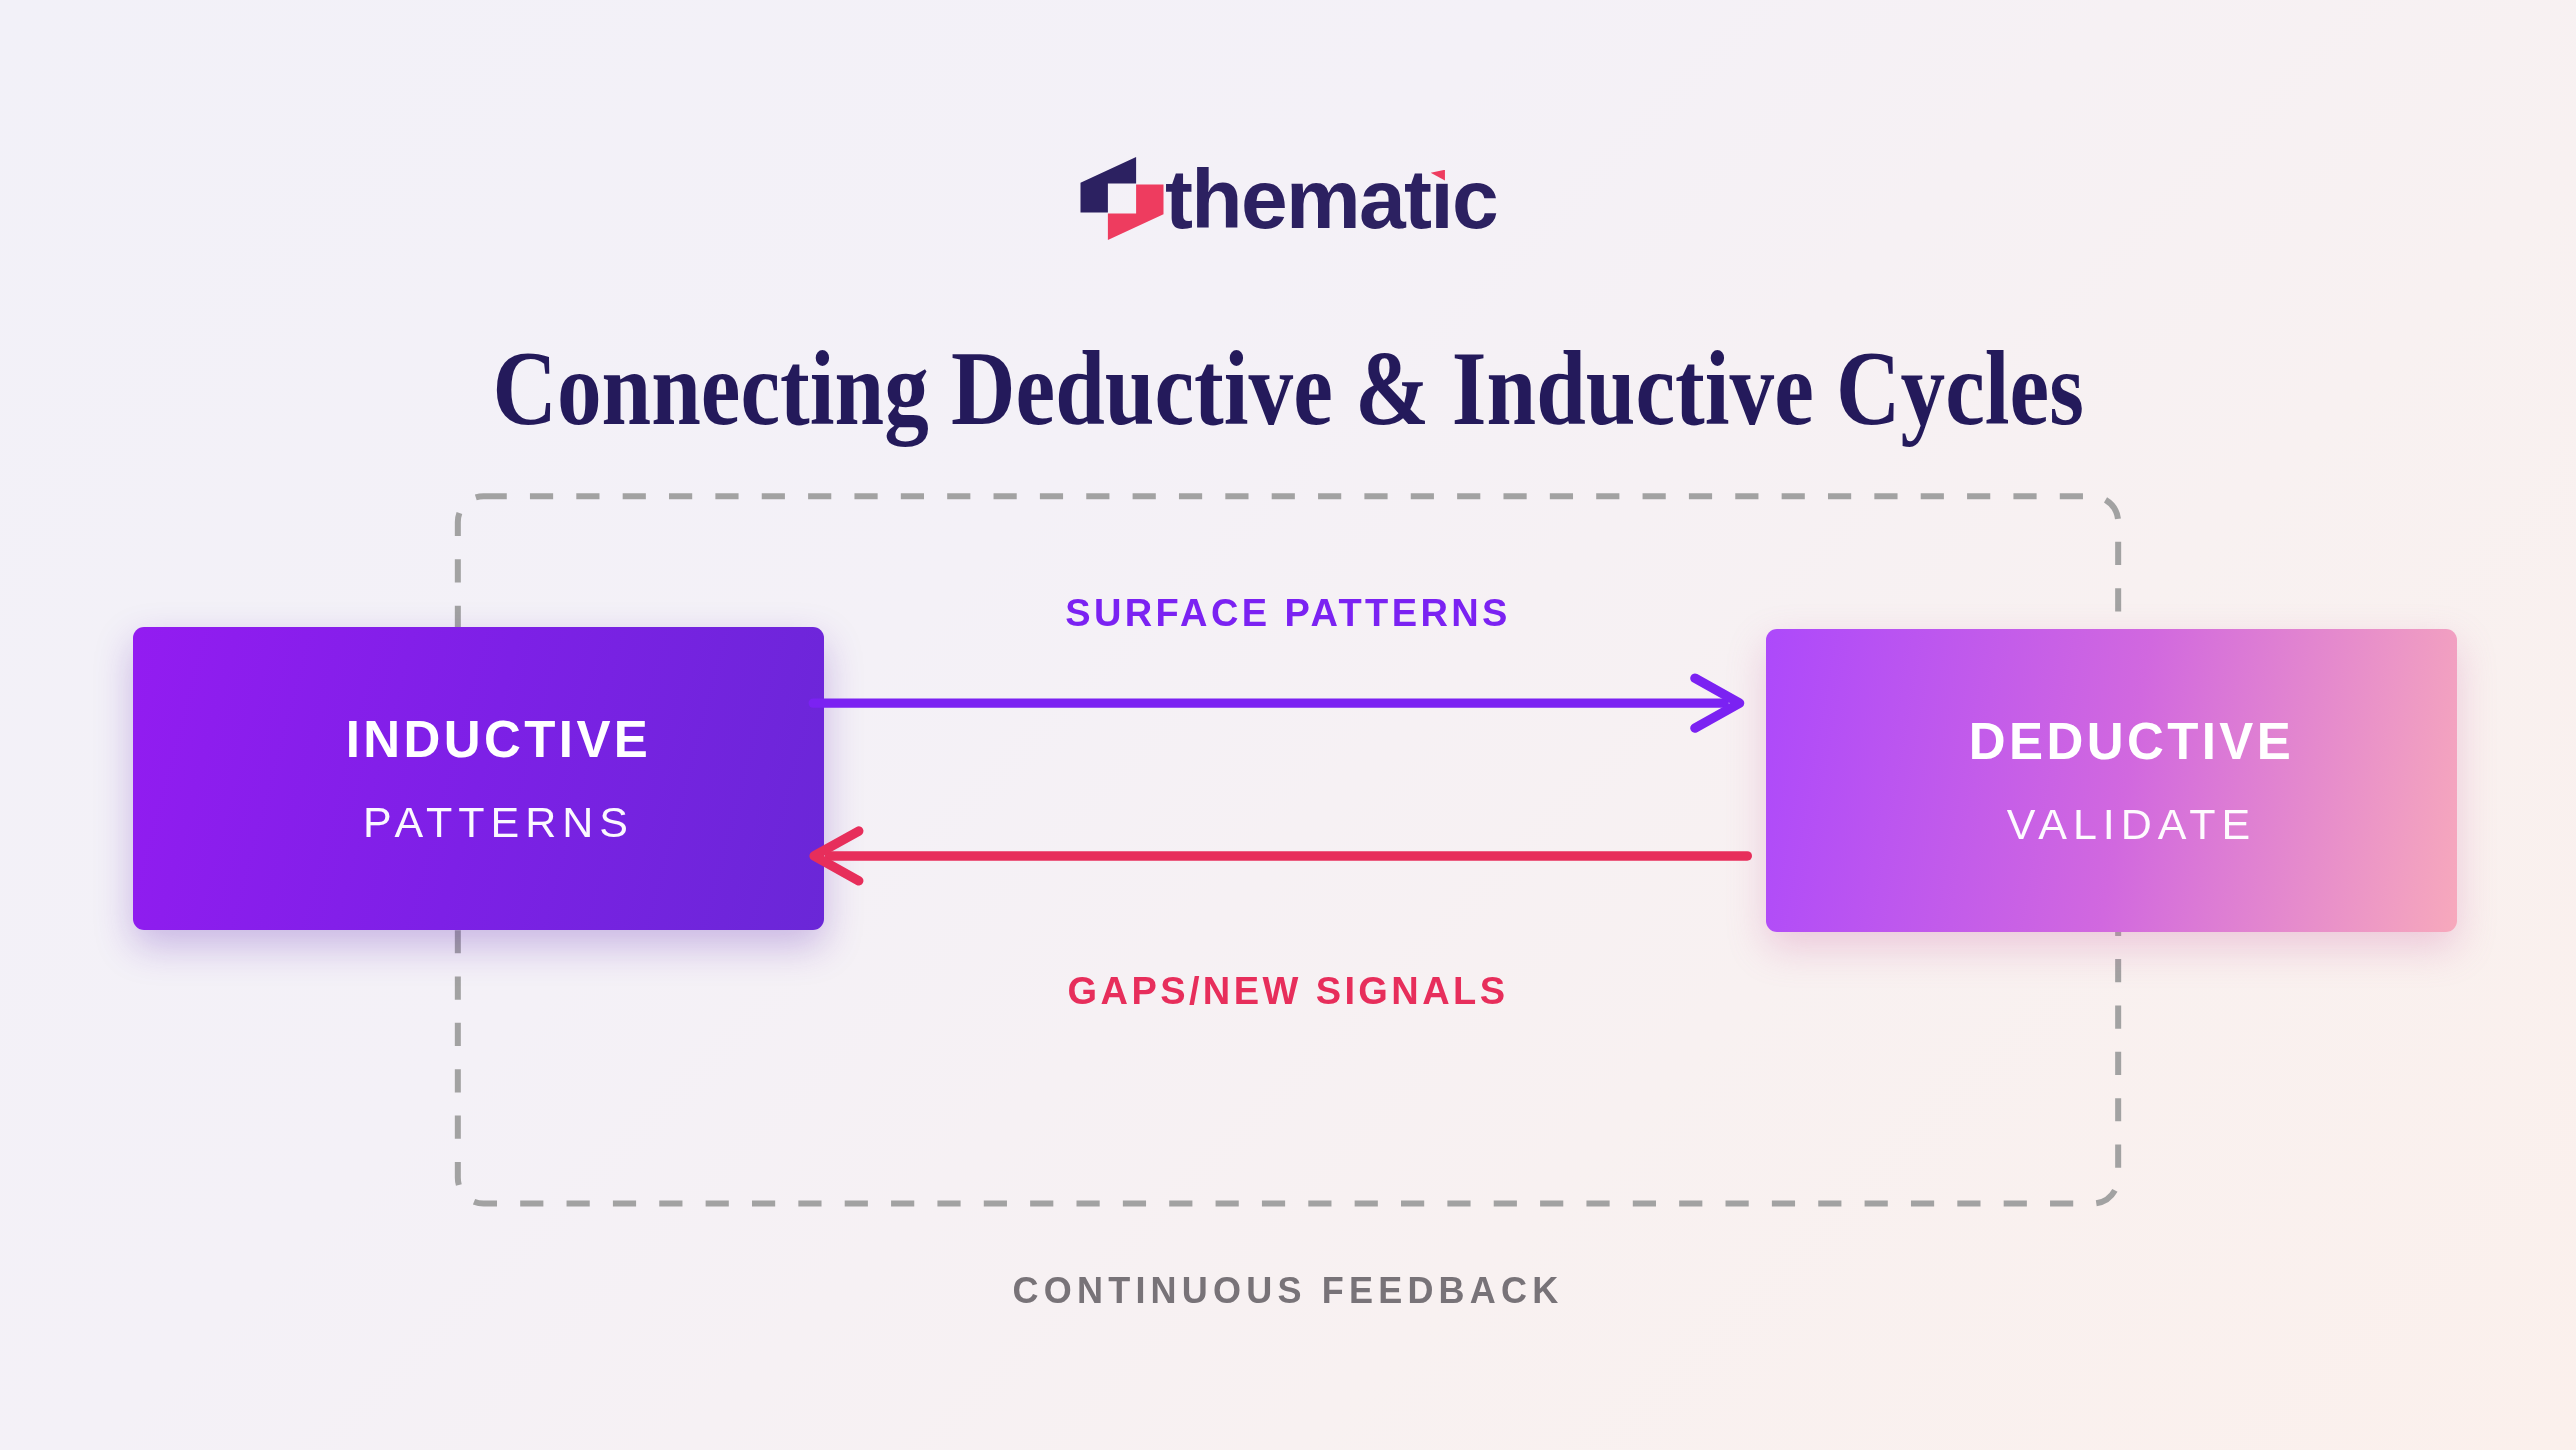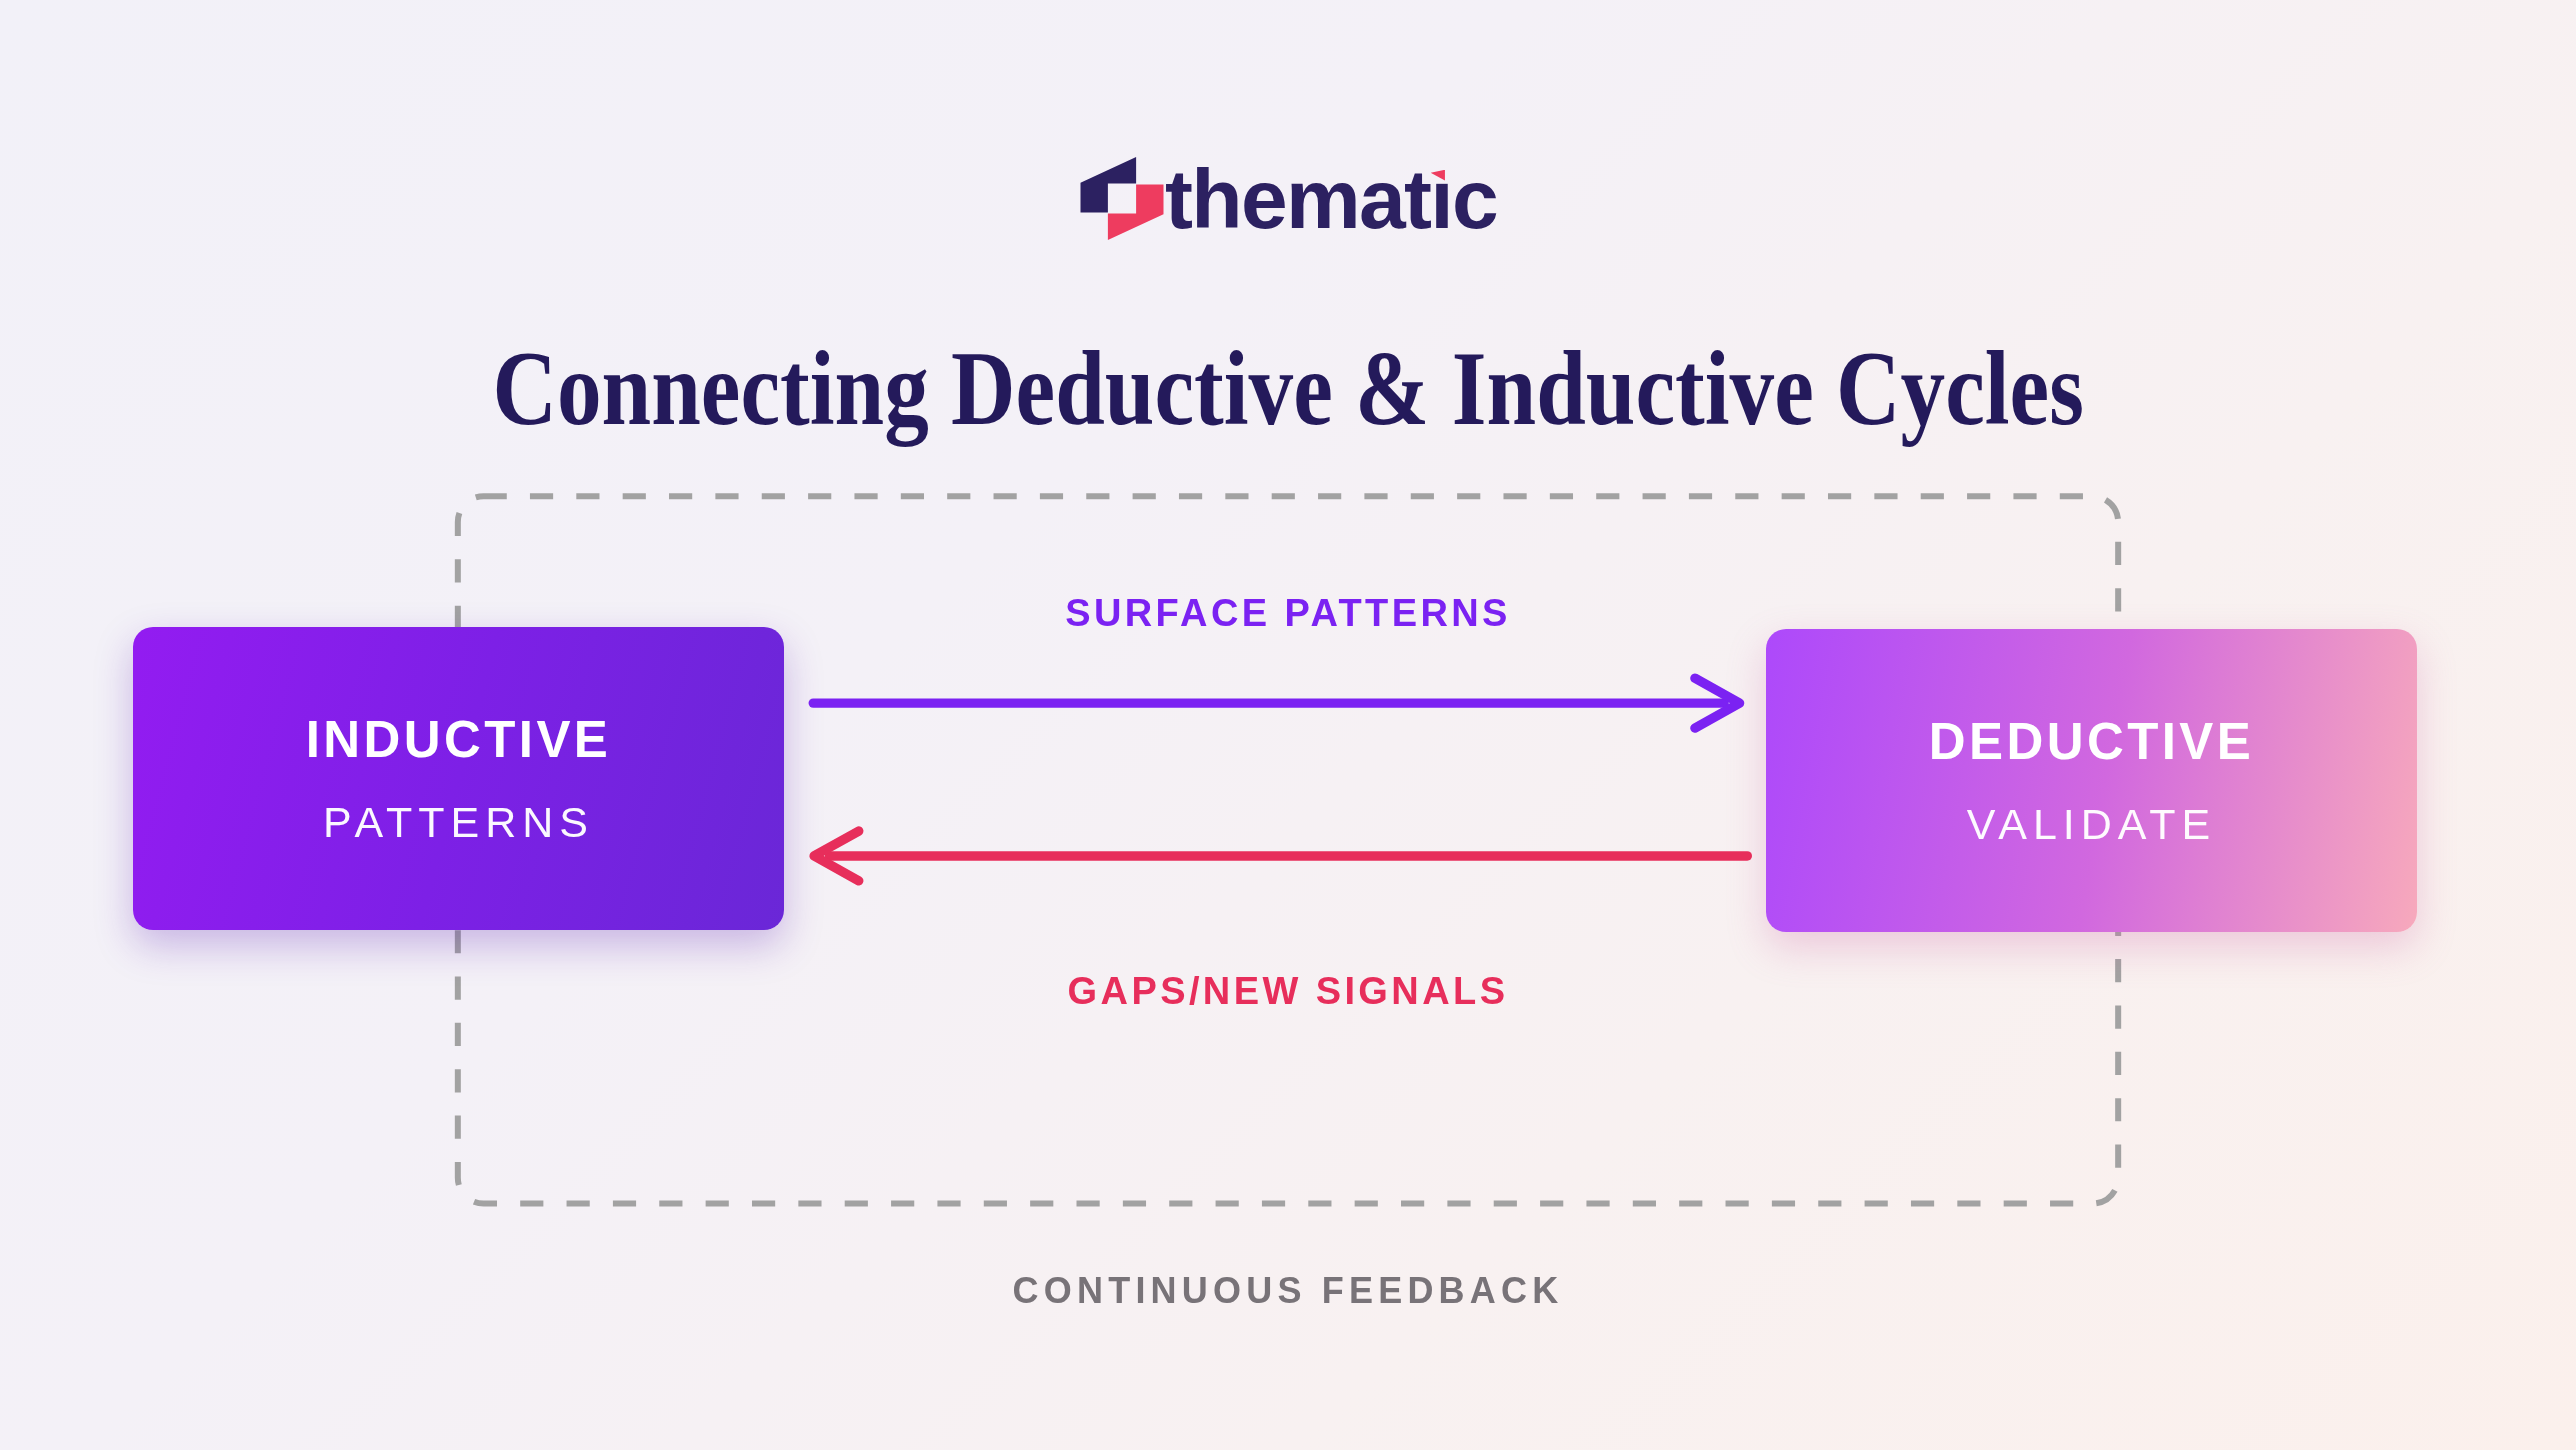--- a/index.html
+++ b/index.html
@@ -30,23 +30,24 @@
     font-family:"Liberation Serif", serif;font-weight:600;
     font-size:105px;line-height:1.25;color:#241a5b;white-space:nowrap;
   }
   .page-title .squeeze{display:inline-block;transform:scaleX(0.85);transform-origin:50% 50%;}
   
   .layer{position:absolute;top:0;left:0;width:2576px;height:1450px;pointer-events:none;}
   .layer-dash{z-index:1;}
   .layer-arrows{z-index:3;}
   
   .node{
-    position:absolute;z-index:2;width:651px;height:303px;border-radius:20px;
+    position:absolute;z-index:2;width:651px;height:303px;border-radius:11px;
     display:flex;flex-direction:column;justify-content:center;align-items:center;gap:36px;
     color:#ffffff;
+    padding-left:40px;
   }
   .node-inductive{
     left:133px;top:627px;
     background:linear-gradient(105deg,#931cf1 0%,#7d20e6 50%,#6a27d7 100%);
     box-shadow:0 15.5px 38px rgba(90,30,180,0.28);
   }
   .node-deductive{
     left:1766px;top:629px;
     background:linear-gradient(100deg,#ad49fb 0%,#d168df 52%,#f7a9bc 100%);
     box-shadow:0 15.5px 38px rgba(210,110,170,0.30);

